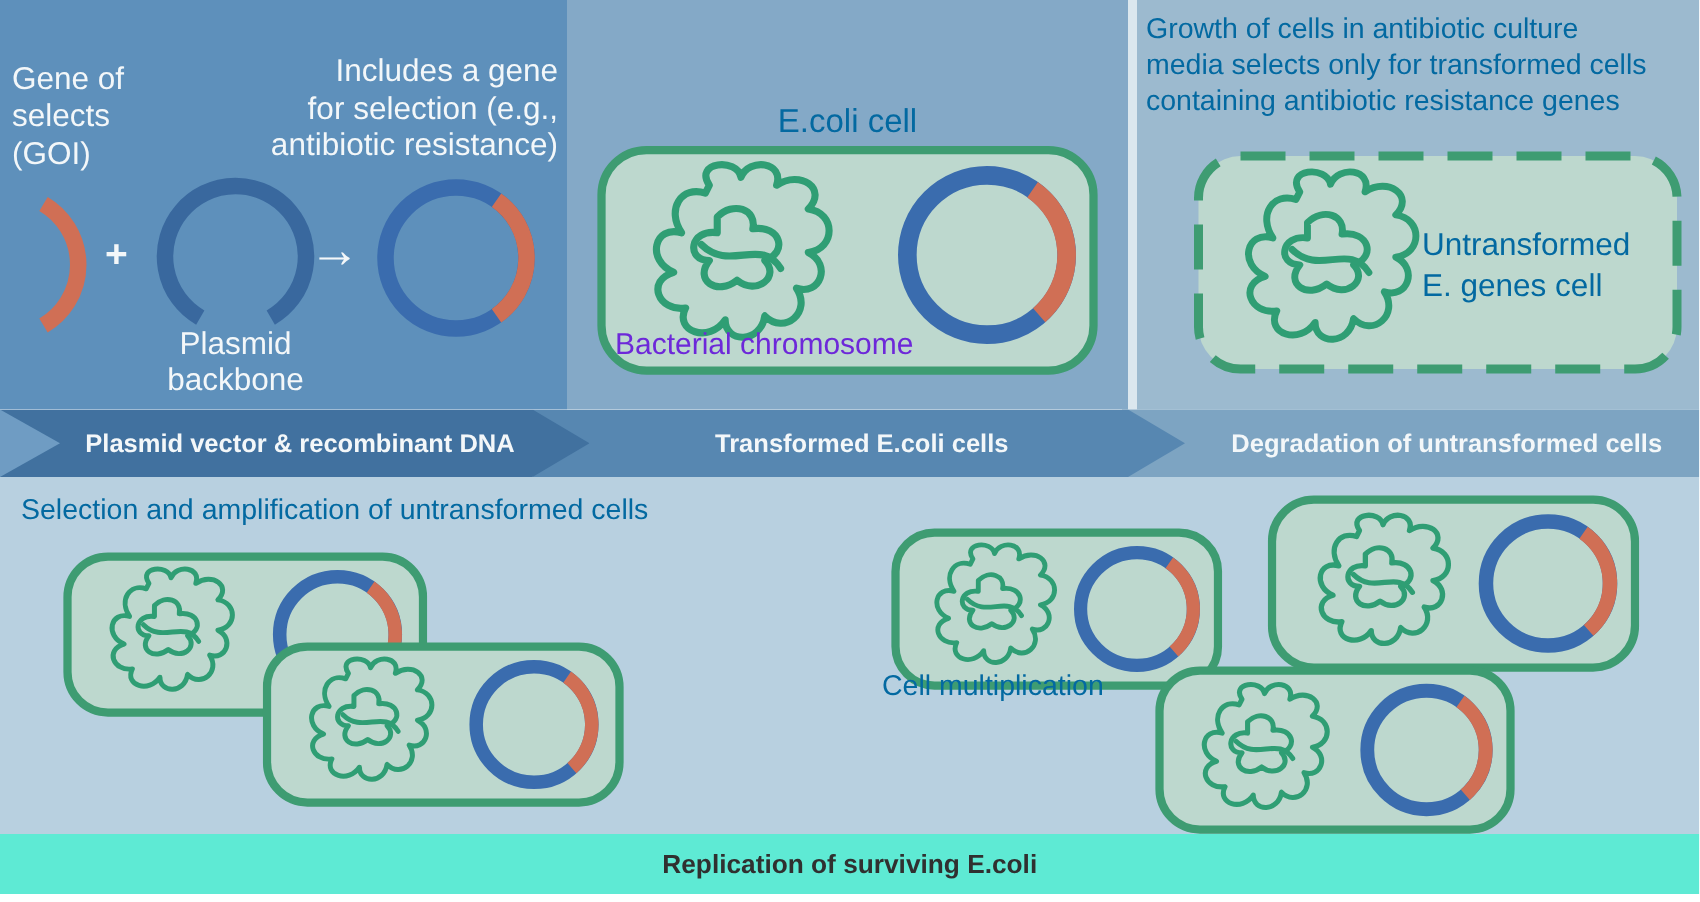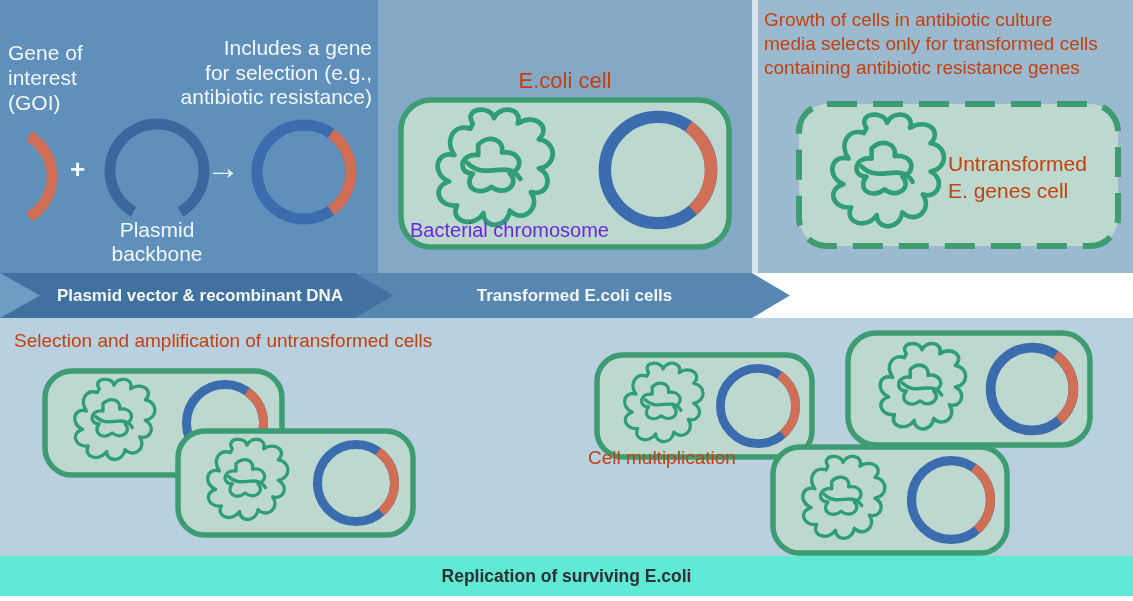--- a/index.html
+++ b/index.html
@@ -7,21 +7,21 @@
   .canvas { position:relative; width:1133px; height:601px; overflow:hidden; background:#ffffff; }
 
   
   .panel { position:absolute; top:0; height:273px; }
   #panel-left  { left:0;   width:378px; background:#5e90bb; }
   #panel-mid   { left:378px; width:374px; background:#84a9c7; }
   #panel-divider { position:absolute; left:752px; top:0; width:6px; height:273px; background:#dbe7ee; }
   #panel-right { left:758px; width:375px; background:#9cbacf; }
 
   .lighttext { color:#f3f7f9; }
-  .darktext  { color:#c2410c; }
+  .darktext  { color:#0369a1; }
   .preline   { white-space:pre-line; }
 
   #goi-label { position:absolute; left:8px; top:40px; font-size:21px; line-height:1.2; }
   #selection-note { position:absolute; left:168px; top:36px; width:204px; text-align:right; font-size:21px; line-height:1.17; }
   #plus-sign { position:absolute; left:70px; top:154px; font-size:26px; font-weight:bold; }
   #backbone-label { position:absolute; left:90px; top:218px; width:134px; text-align:center; font-size:21px; line-height:1.15; }
   #result-arrow { position:absolute; left:206px; top:148px; font-size:34px; }
 
   .absvg { position:absolute; }
 
@@ -82,21 +82,21 @@
       </g>
     </defs>
   </svg>
 
   <div class="panel" id="panel-left"></div>
   <div class="panel" id="panel-mid"></div>
   <div id="panel-divider"></div>
   <div class="panel" id="panel-right"></div>
 
   <div id="goi-label" class="lighttext preline">Gene of
-interest
+selects
 (GOI)</div>
 
   <svg class="absvg" style="left:16px;top:129px" width="55" height="95" viewBox="0 0 55 95">
     <path d="M13,7 A47,47 0 0 1 13,88" fill="none" stroke="#d06f55" stroke-width="11"></path>
   </svg>
 
   <div id="plus-sign" class="lighttext">+</div>
 
   <svg class="absvg" style="left:100px;top:114px" width="114" height="114" viewBox="0 0 114 114">
     <path d="M80.5,97.7 A47,47 0 1 0 33.5,97.7" fill="none" stroke="#39689e" stroke-width="11"></path>
@@ -135,20 +135,23 @@
   <svg class="absvg" style="left:795px;top:100px" width="327" height="150" viewBox="0 0 327 150">
     <rect x="4" y="4" width="319" height="142" rx="28" class="cellbody dashed"></rect>
     <use href="#chromo" transform="translate(28,10) scale(1.28)"></use>
   </svg>
 
   <div id="untransformed-label" class="darktext">
     <span>Untransformed</span><br>
     <span class="it">E. genes</span><span> cell</span>
   </div>
 
+  <div class="bannerseg" id="seg3">
+    <span class="seglabel">Degradation of untransformed cells</span>
+  </div>
   <div class="bannerseg" id="seg1">
     <div id="seg1-notch"></div>
     <span class="seglabel">Plasmid vector &amp; recombinant DNA</span>
   </div>
   <div class="bannerseg" id="seg2">
     <span class="seglabel"><span>Transformed </span><span class="it">E.coli</span><span> cells</span></span>
   </div>
 
   <div id="bottom-bg"></div>
 

